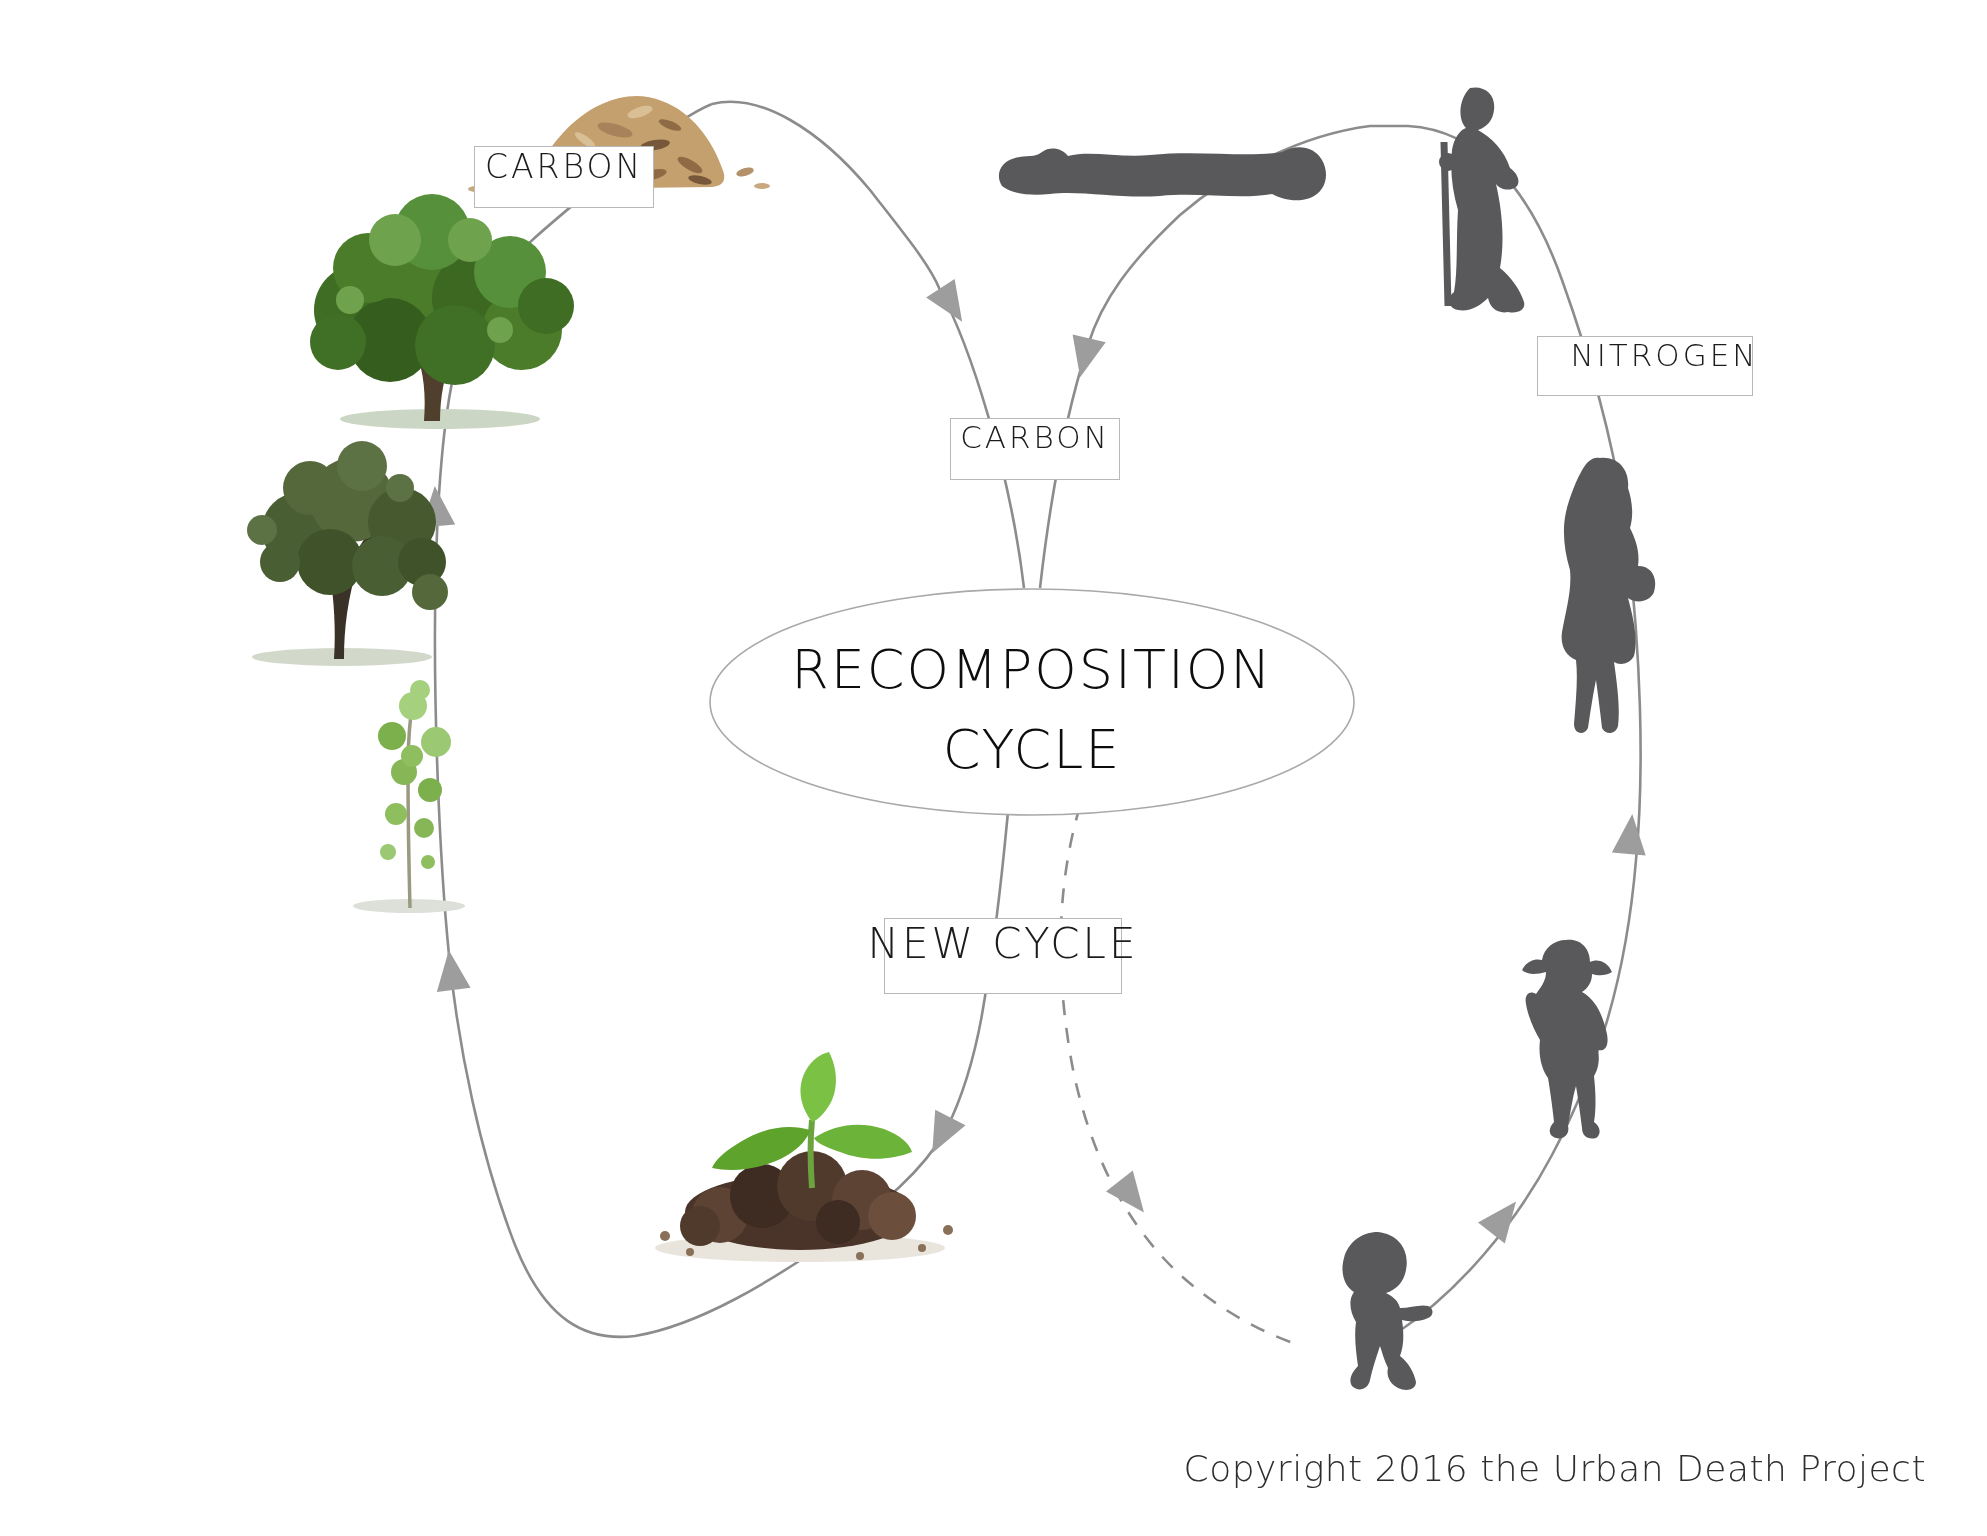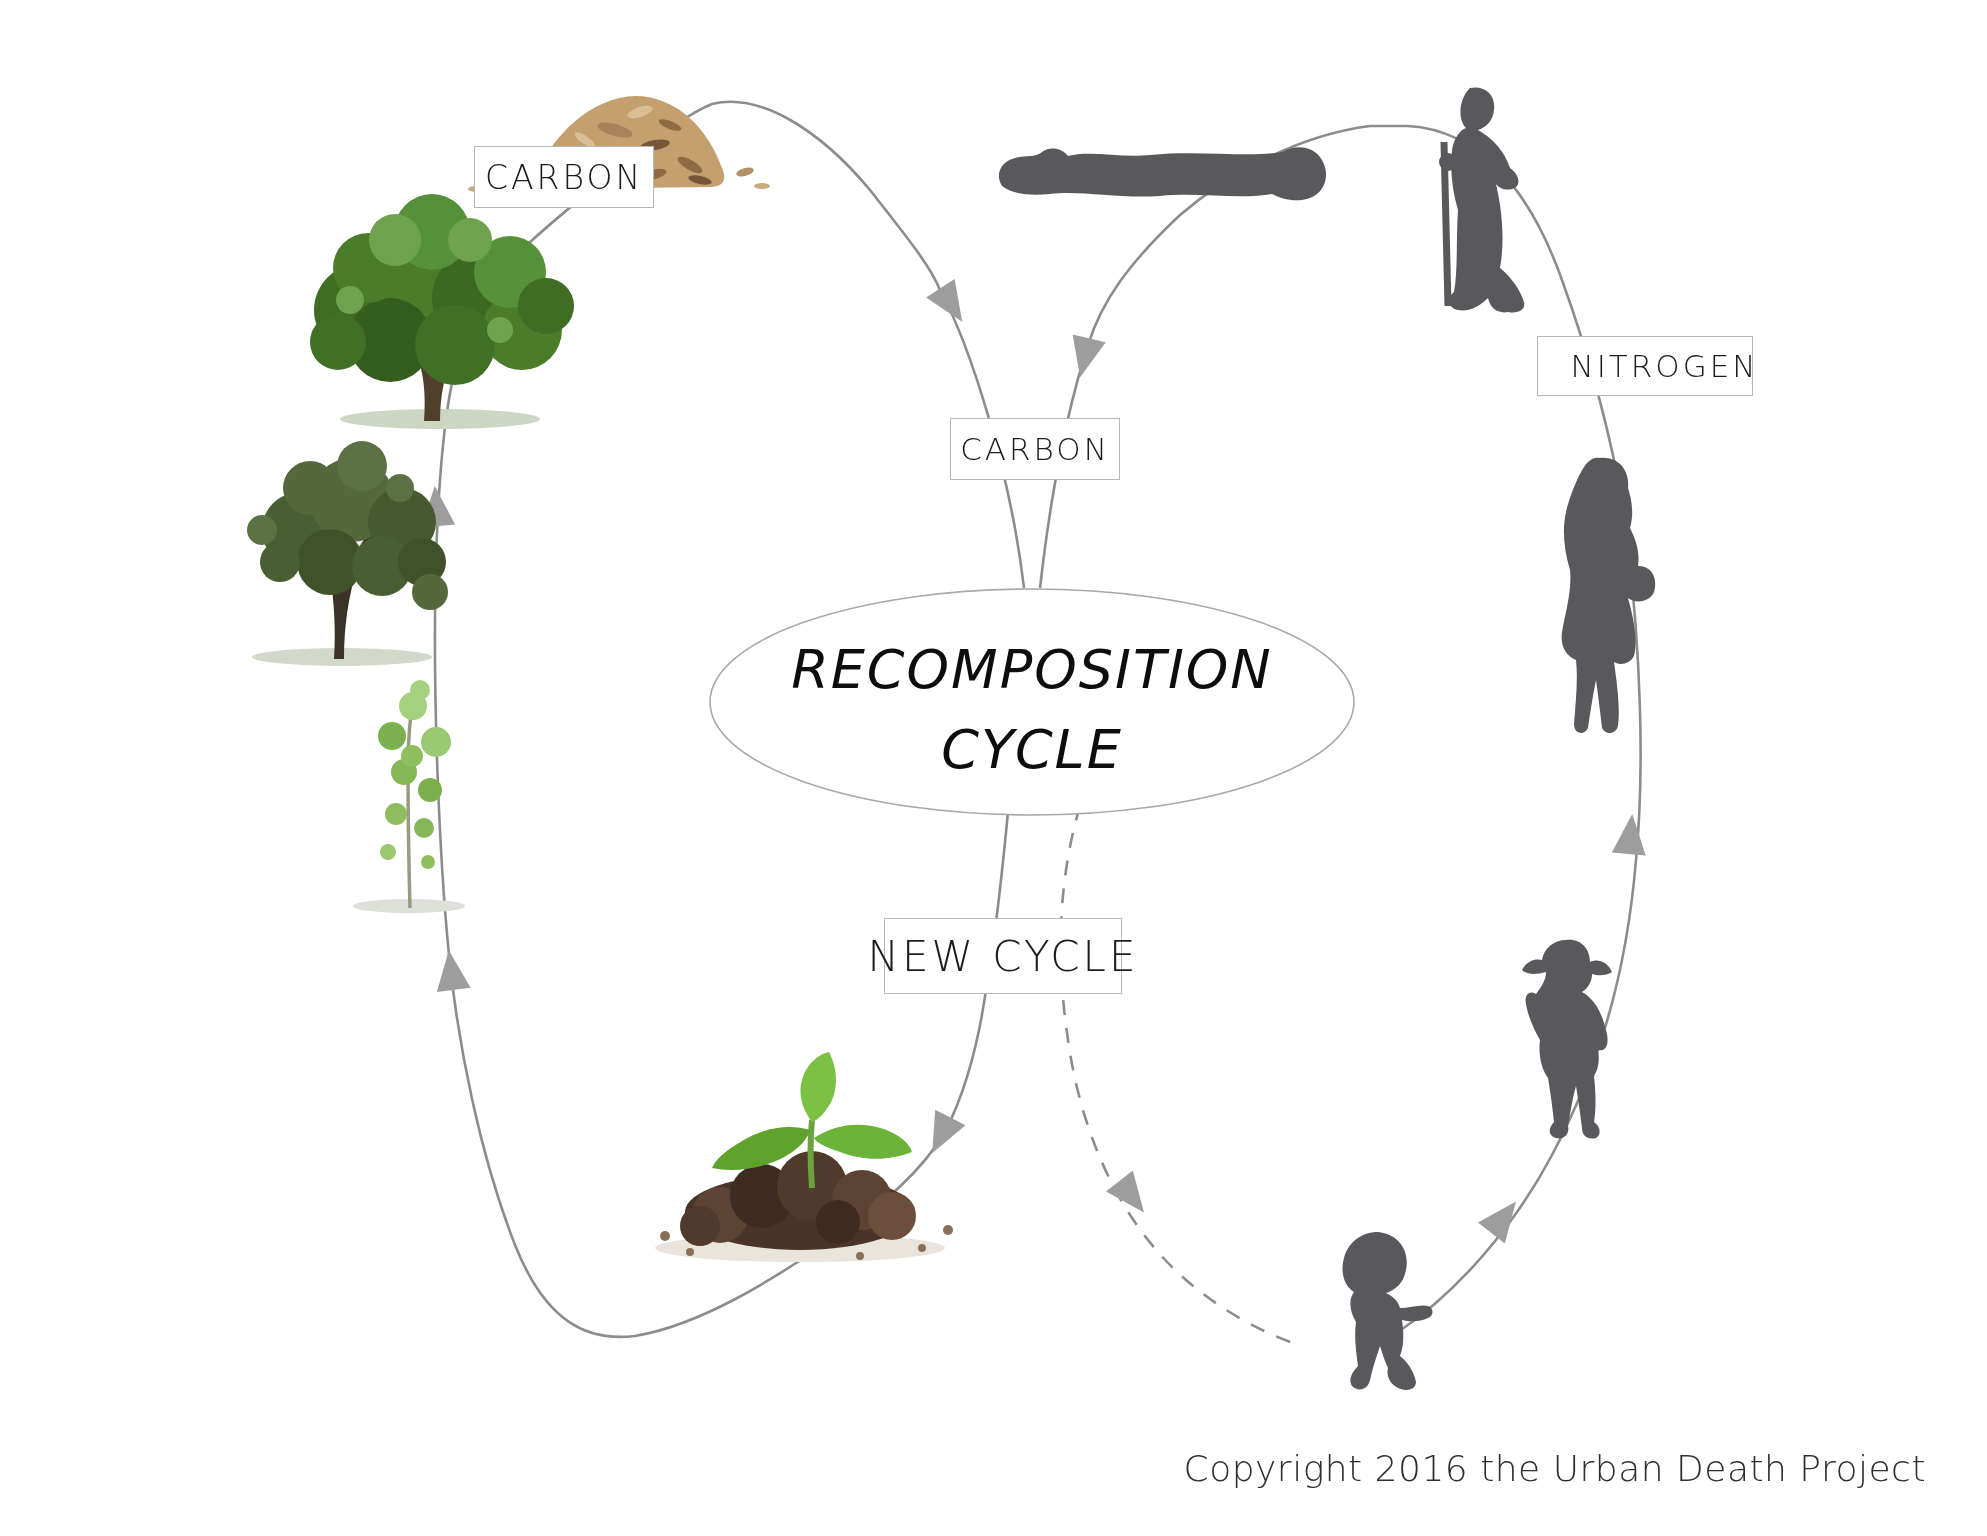--- a/index.html
+++ b/index.html
@@ -1,23 +1,23 @@
 <!DOCTYPE html>
 <html><head>
 <meta charset="utf-8">
 <style>
   html,body{margin:0;padding:0;background:#fff;}
   .stage{position:relative;width:1987px;height:1536px;background:#fff;overflow:hidden;
          font-family:"DejaVu Sans","Liberation Sans",sans-serif;}
   .stage svg{position:absolute;left:0;top:0;}
-  .node-label{position:absolute;display:flex;align-items:center;justify-content:center;
+  .node-label{position:absolute;display:flex;align-items:flex-start;justify-content:center;
     background:#ffffff;border:1.5px solid #b8b8b8;color:#1c1c1c;
     font-weight:200;letter-spacing:3px;white-space:nowrap;z-index:5;}
   .title-line{position:absolute;left:712px;width:640px;text-align:center;color:#0d0d0d;
-    font-weight:200;letter-spacing:2px;font-size:54px;z-index:4;font-style:italic;}
+    font-weight:200;letter-spacing:2px;font-size:54px;z-index:4;}
   .copyright{position:absolute;right:61px;top:1448px;color:#2e2e2e;font-weight:200;
     font-size:36px;letter-spacing:0.5px;z-index:4;}
 </style>
 </head>
 <body>
 
 <div class="stage">
 
 <svg width="1987" height="1536" viewBox="0 0 1987 1536">
 

